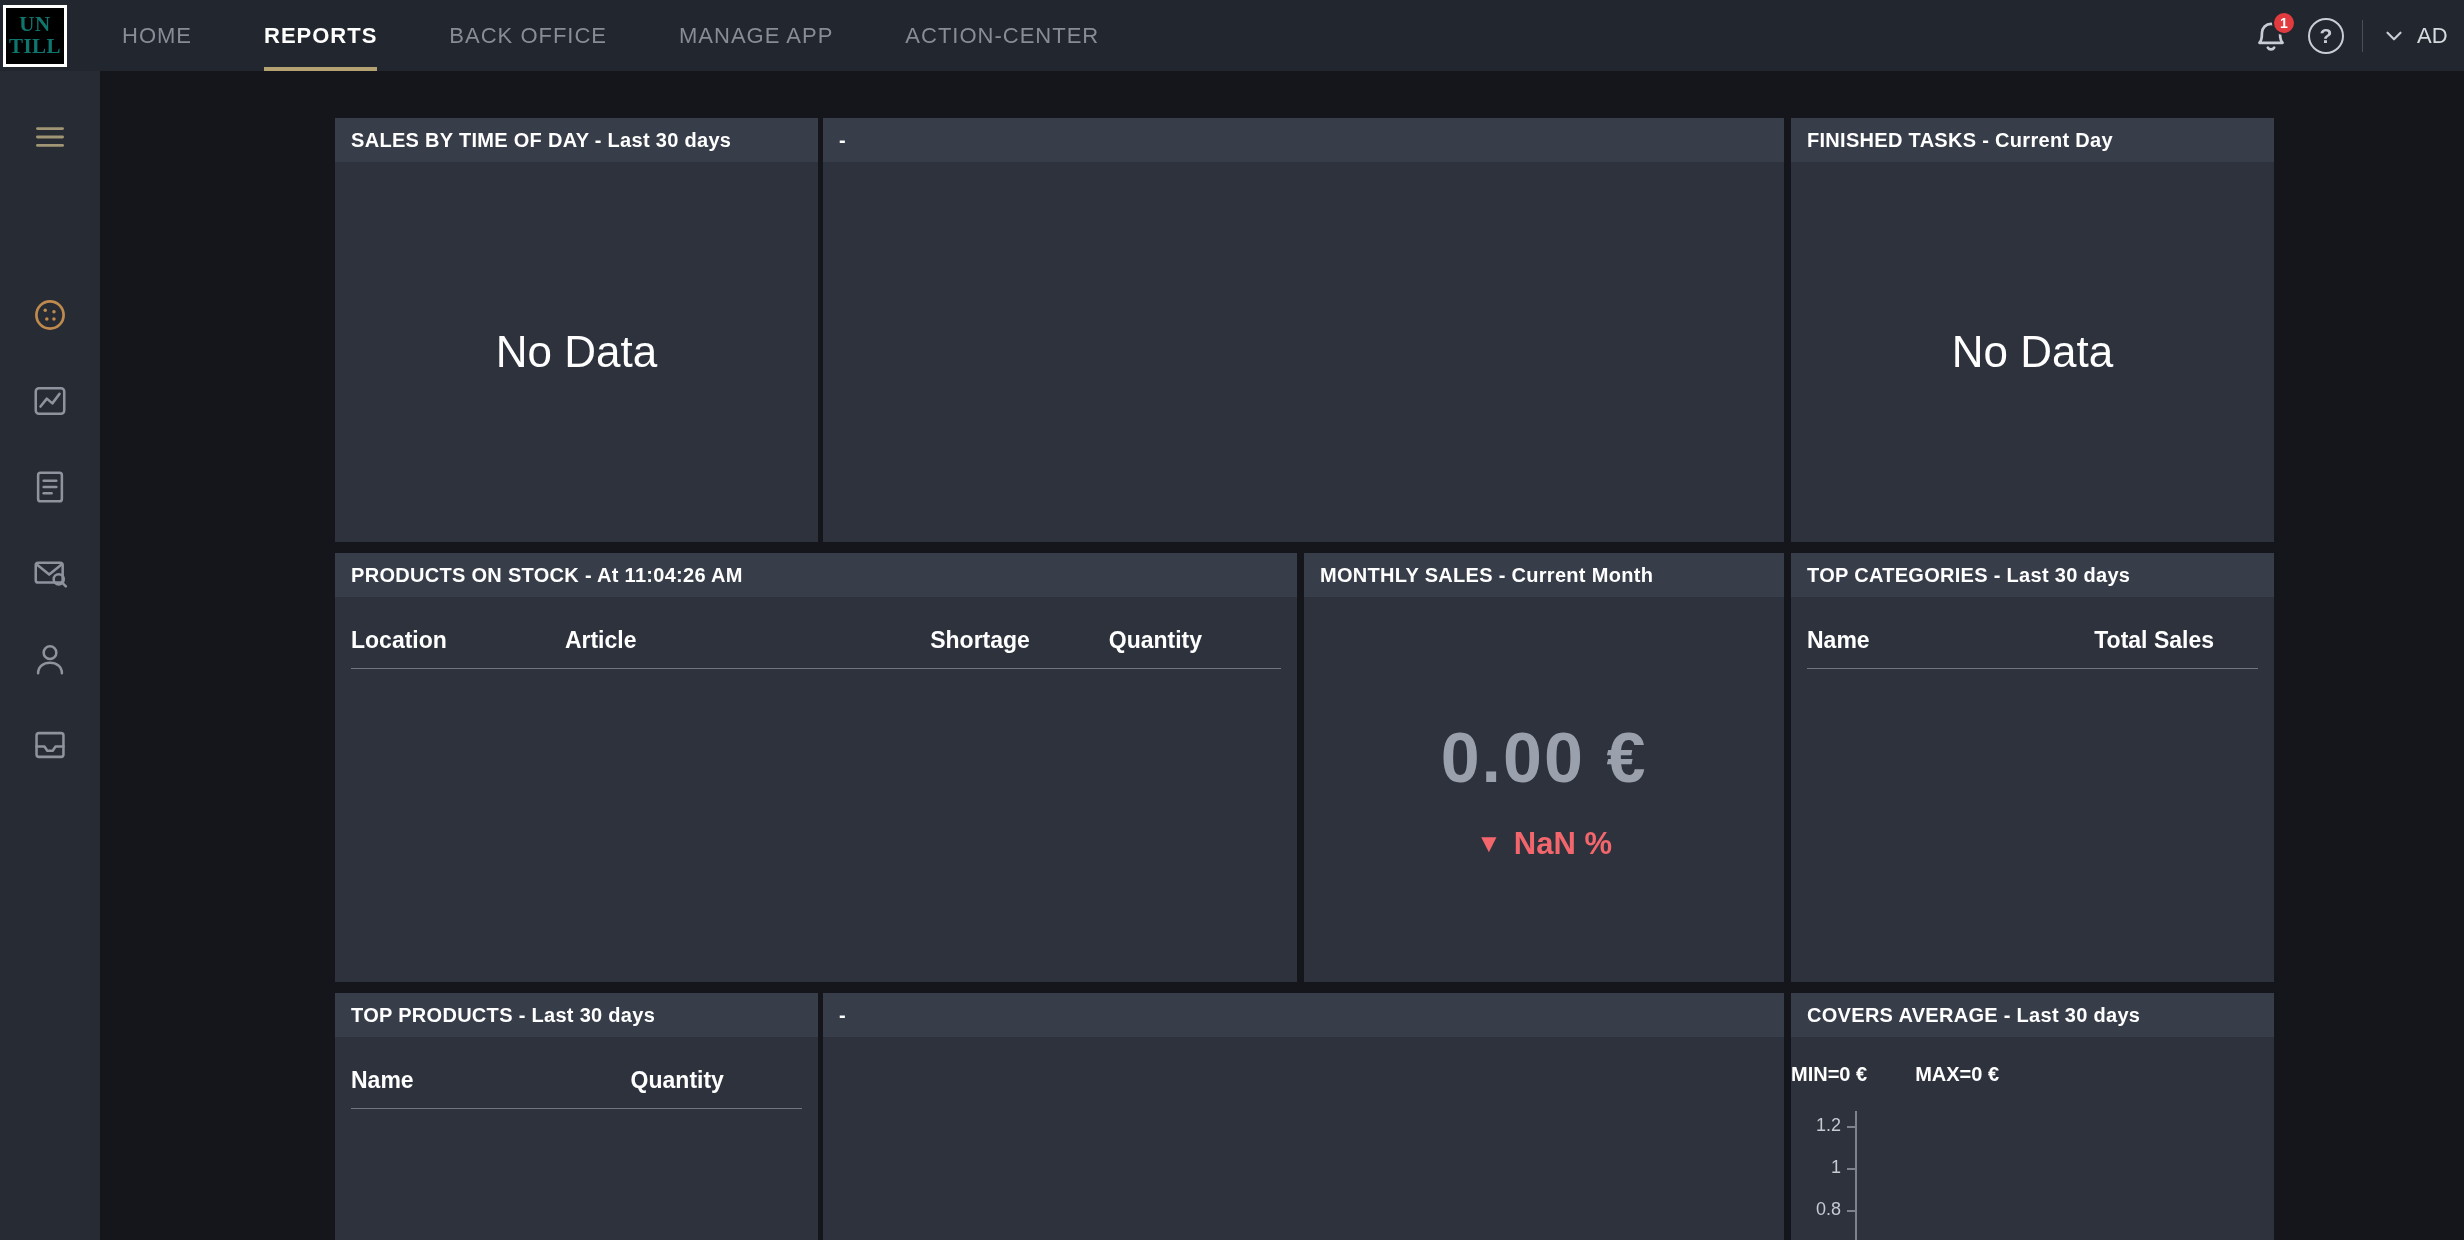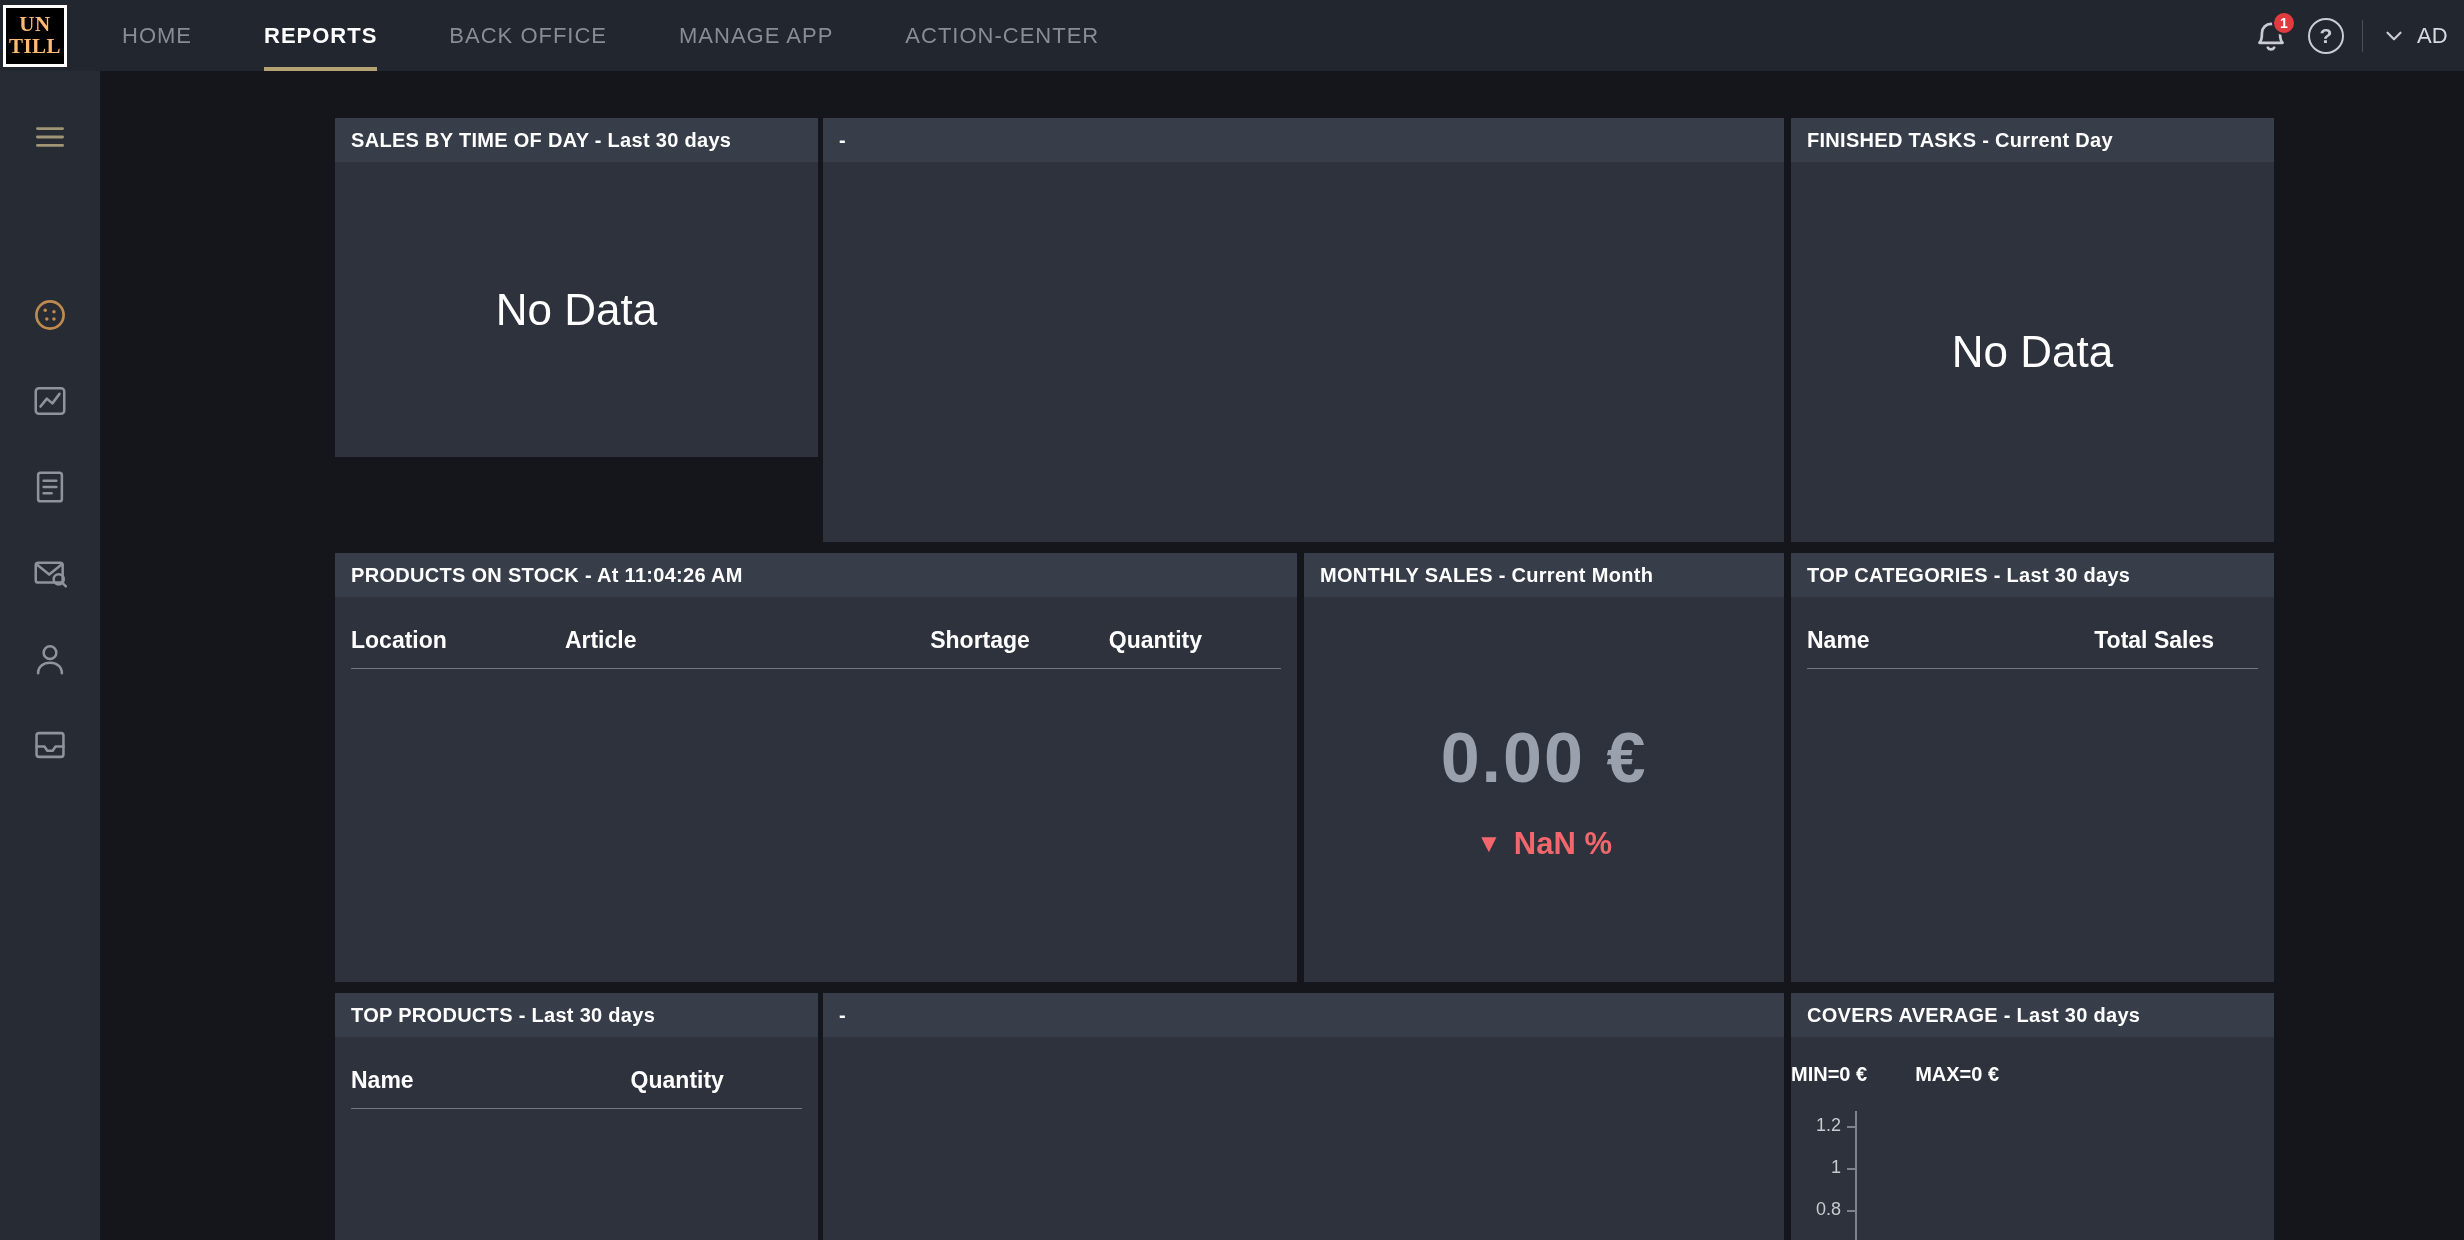--- a/index.html
+++ b/index.html
@@ -9,21 +9,21 @@
     background:#14161b; color:#e8eaee; position:relative;
   }
 
   
   .topbar {
     position:absolute; top:0; left:0; width:2464px; height:71px;
     background:#22262e; display:flex; align-items:center; z-index:10;
   }
   .logo {
     width:64px; height:62px; margin:4px 3px; background:#000;
-    border:3px solid #fff; color:#fdba74; display:flex; flex-direction:column;
+    border:3px solid #fff; color:#0f766e; display:flex; flex-direction:column;
     align-items:center; justify-content:center; cursor:pointer;
     font-family:"Liberation Serif","DejaVu Serif",serif;
     font-weight:bold; font-size:21px; line-height:1.02; letter-spacing:0.5px;
   }
   .nav { display:flex; align-items:flex-end; height:100%; margin-left:52px; gap:72px; }
   .nav-item {
     display:flex; align-items:center; height:100%; color:#878c96;
     font-size:22px; letter-spacing:1px; cursor:pointer;
     border-bottom:4px solid transparent; padding-top:4px;
   }
@@ -63,21 +63,21 @@
   .panel { position:absolute; background:#2d323d; }
   .panel-h {
     height:44px; background:#373d49; display:flex; align-items:center;
     padding:0 16px; font-size:20px; font-weight:bold; color:#ffffff;
     letter-spacing:0.3px;
   }
   .panel-body { position:absolute; top:44px; left:0; right:0; bottom:0; }
   .center-flex { display:flex; align-items:center; justify-content:center; }
   .nodata { font-size:44px; color:#ffffff; }
 
-  #panel-sales      { left:335px;  top:118px; width:483px; height:339px; }
+  #panel-sales      { left:335px;  top:118px; width:483px; height:424px; }
   #panel-dash-top   { left:823px;  top:118px; width:961px; height:424px; }
   #panel-finished   { left:1791px; top:118px; width:483px; height:424px; }
   #panel-shortage   { left:335px;  top:553px; width:962px; height:429px; }
   #panel-monthly    { left:1304px; top:553px; width:480px; height:429px; }
   #panel-categories { left:1791px; top:553px; width:483px; height:429px; }
   #panel-products   { left:335px;  top:993px; width:483px; height:430px; }
   #panel-dash-bottom{ left:823px;  top:993px; width:961px; height:430px; }
   #panel-covers     { left:1791px; top:993px; width:483px; height:430px; }
 
   

